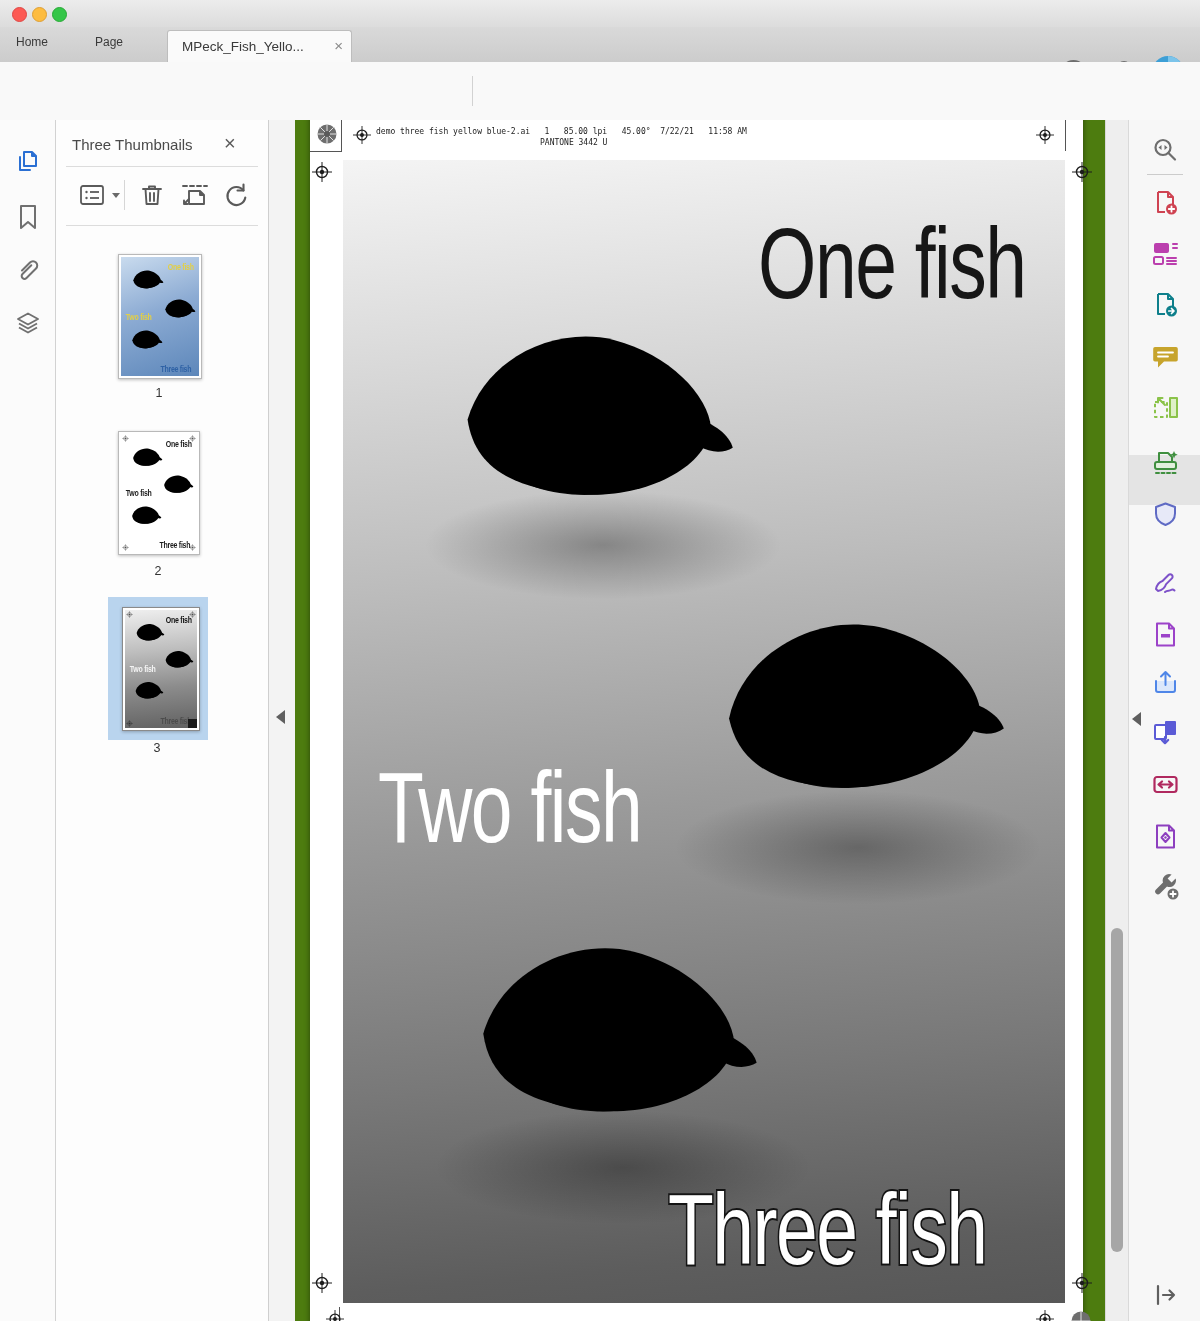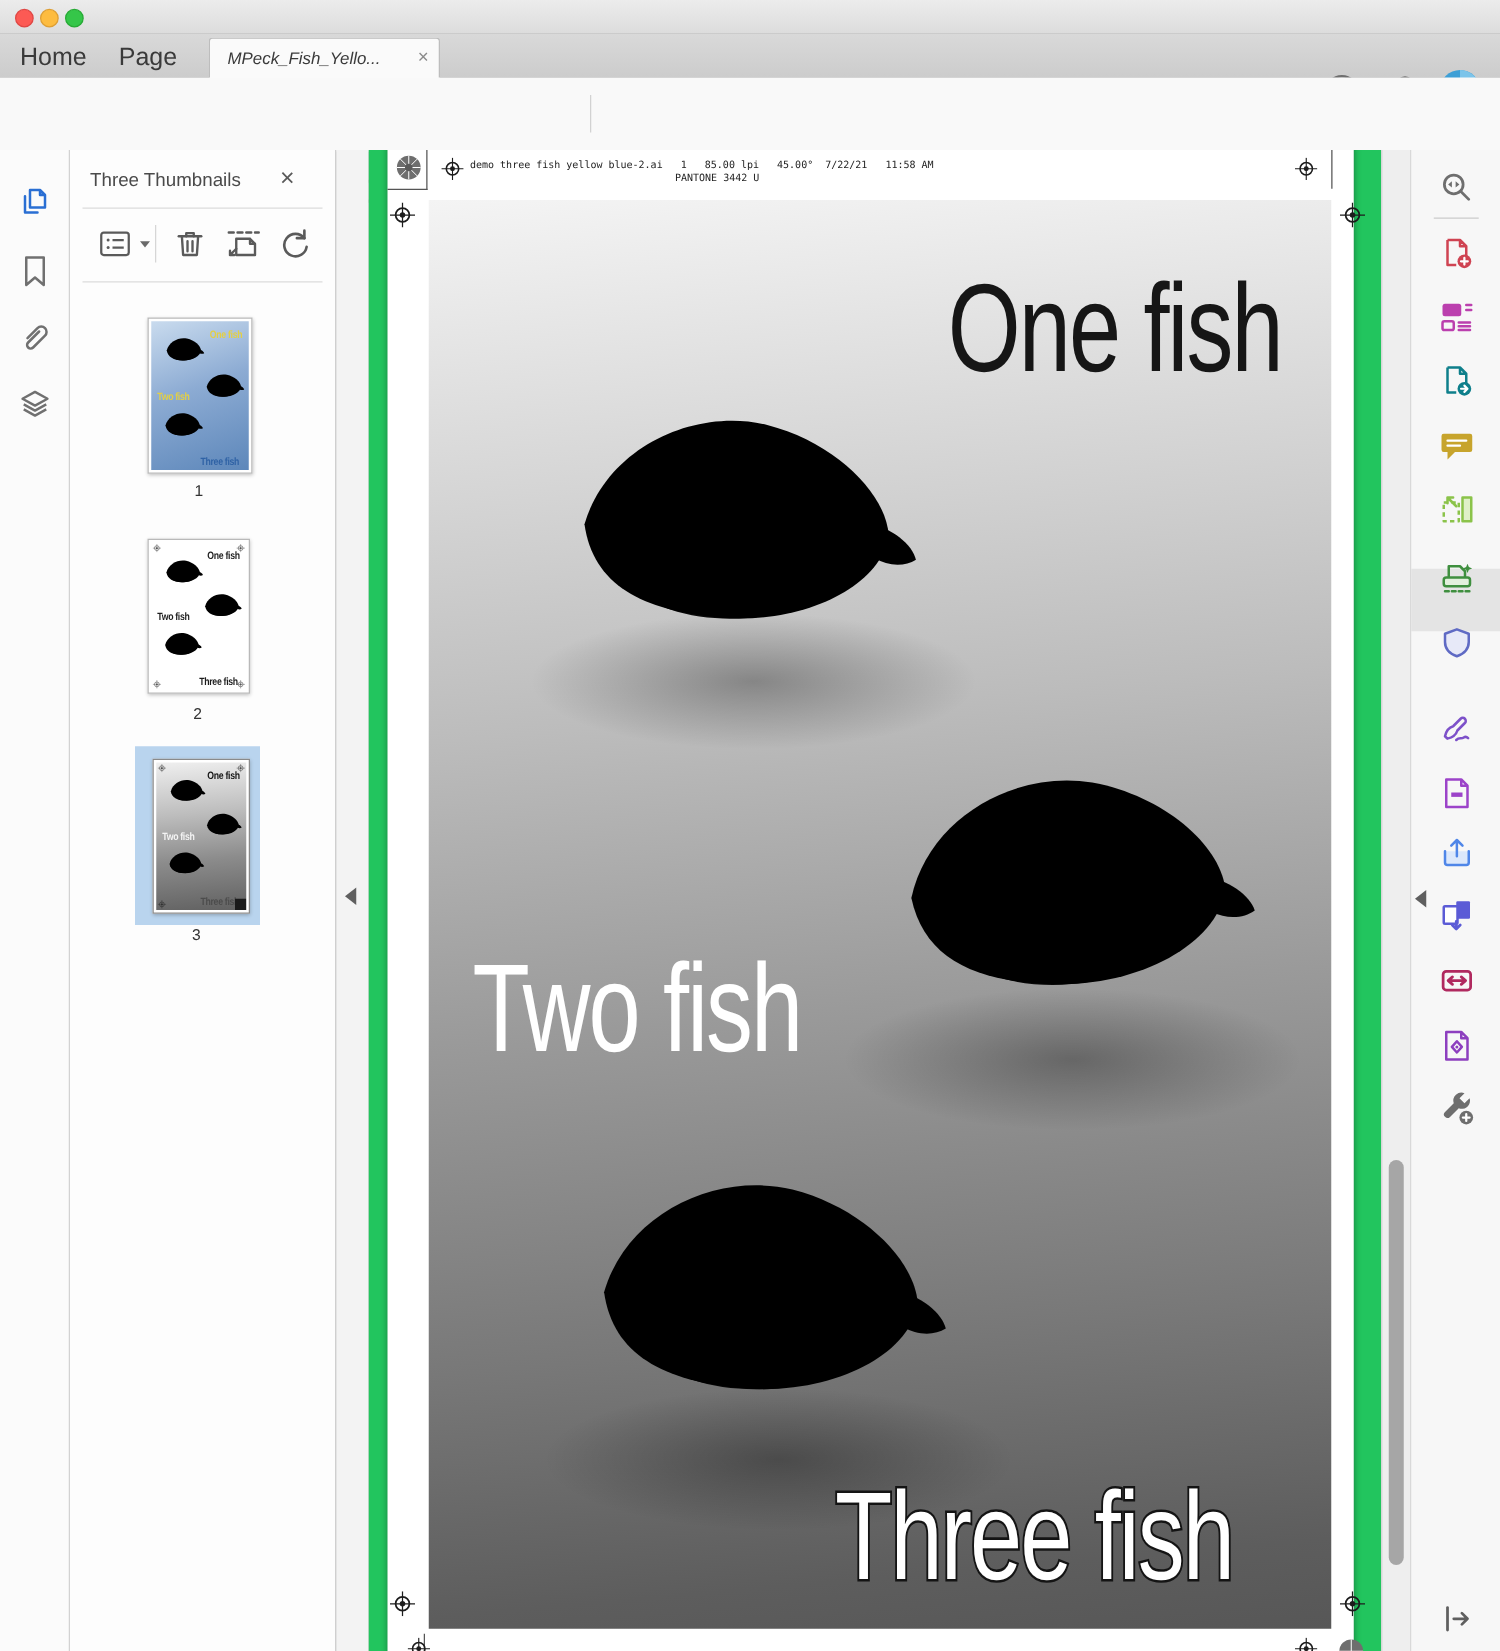--- a/index.html
+++ b/index.html
@@ -14,25 +14,25 @@
   .tl{position:absolute;top:7px;width:13px;height:13px;border-radius:50%;}
   .tl.red{left:12px;background:#fc5a54;border:1px solid #df4744;}
   .tl.yel{left:32px;background:#fdbc40;border:1px solid #de9f34;}
   .tl.grn{left:52px;background:#35c649;border:1px solid #27aa35;}
   .wtitle{position:absolute;top:5px;left:0;width:1200px;text-align:center;
     font-size:13px;color:#3c3c3c;font-weight:bold;}
   .wtitle .pdfglyph{display:inline-block;vertical-align:-2px;margin-right:6px;}
 
   .tabbar{position:absolute;left:0;top:27px;width:1200px;height:35px;
     background:linear-gradient(#d9d9d9,#cccccc);}
-  .tabtxt{position:absolute;top:8px;font-size:20px;color:#3a3a3a;cursor:default;}
+  .tabtxt{position:absolute;top:8px;font-size:12px;color:#3a3a3a;cursor:default;}
   .doctab{position:absolute;left:167px;top:3px;width:183px;height:32px;background:#fafafa;
     border:1px solid #bdbdbd;border-bottom:none;border-radius:3px 3px 0 0;}
   .doctab .lbl{position:absolute;left:14px;top:8px;font-size:13.5px;color:#3a3a3a;width:130px;
-    overflow:hidden;white-space:nowrap;font-style:italic;}
+    overflow:hidden;white-space:nowrap;}
   .doctab .x{position:absolute;right:8px;top:6px;font-size:15px;color:#8a8a8a;}
   .helpc{position:absolute;width:23px;height:23px;border:2.2px solid #6e6e6e;border-radius:50%;
     text-align:center;font-size:15px;font-weight:bold;color:#6e6e6e;line-height:23px;}
 
   .toolbar{position:absolute;left:0;top:62px;width:1200px;height:58px;background:#f9f9f9;
     border-bottom:1px solid #c5c5c5;}
   .tdiv{position:absolute;top:14px;width:1px;height:30px;background:#d2d2d2;}
   .pginput{position:absolute;left:368px;top:76px;width:40px;height:24px;border-bottom:1.5px solid #9a9a9a;
     text-align:center;font-size:14.5px;color:#333;line-height:24px;}
   .pgtotal{position:absolute;left:418px;top:80px;font-size:14.5px;color:#4a4a4a;}
@@ -57,21 +57,21 @@
     transform:scaleX(.82);transform-origin:center;white-space:nowrap;}
   .t-fish{position:absolute;width:55%;}
   .pagenum{position:absolute;width:30px;text-align:center;font-size:12.5px;color:#333;}
   .selbox{position:absolute;left:52px;top:477px;width:100px;height:143px;background:#b9d4ee;}
   .cornermark{position:absolute;width:7px;height:7px;opacity:.75;}
 
   
   .strip{position:absolute;left:269px;top:120px;width:26px;height:1201px;background:#f3f3f3;}
   .coll-arrow{width:0;height:0;border-top:7px solid transparent;border-bottom:7px solid transparent;
     border-right:9px solid #5f5f5f;position:absolute;}
-  .viewport{position:absolute;left:295px;top:120px;width:810px;height:1201px;background:#22c55e;overflow:hidden;}
+  .viewport{position:absolute;left:295px;top:120px;width:810px;height:1201px;background:#4d7c0f;overflow:hidden;}
   .vscroll{position:absolute;left:1105px;top:120px;width:23px;height:1201px;background:#eeeeee;
     border-left:1px solid #d8d8d8;}
   .vthumb{position:absolute;left:5px;width:12px;border-radius:6px;background:#a6a6a6;}
 
   
   .page{position:absolute;left:15px;top:-6px;width:773px;height:1330px;background:#ffffff;
     box-shadow:0 0 6px rgba(0,0,0,.45);}
   .slugcell{position:absolute;left:0;top:0;width:31px;height:37px;border-right:1px solid #555;
     border-bottom:1px solid #555;}
   .slugline{position:absolute;left:66px;top:13px;font-family:"DejaVu Sans Mono",monospace;

